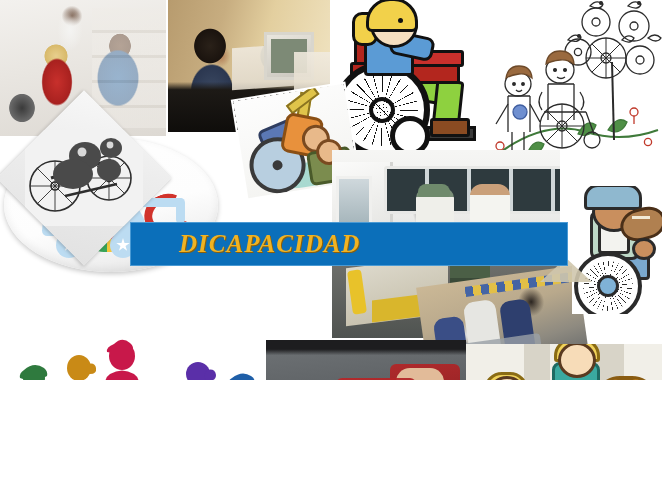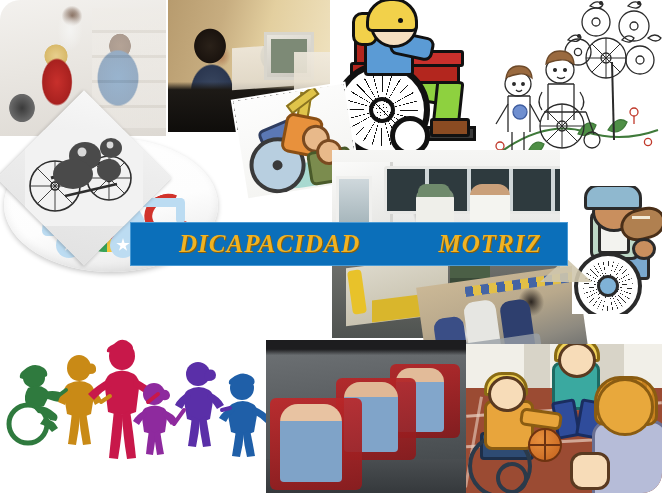--- a/index.html
+++ b/index.html
@@ -1,18 +1,18 @@
 <!DOCTYPE html>
 <html><head>
 <meta charset="utf-8">
 <style>
   html,body{margin:0;padding:0;background:#fff;}
   body{width:662px;height:493px;overflow:hidden;position:relative;
        font-family:"Liberation Sans",sans-serif;}
-  #stage{position:absolute;inset:0;width:662px;height:493px;background:#ffffff;overflow:hidden;border-radius:20px;}
+  #stage{position:absolute;inset:0;width:662px;height:380px;background:#ffffff;overflow:hidden;}
   .tile{position:absolute;overflow:hidden;}
 
   
   .ph{background-repeat:no-repeat;background-size:100% 100%;}
 
   
   #photo-nurses{left:0;top:0;width:166px;height:136px;
     background:
       radial-gradient(ellipse 34px 46px at 118px 78px, #2f6fb0 0%, #2a5e97 58%, rgba(42,94,151,0) 62%),
       radial-gradient(ellipse 15px 17px at 120px 46px, #6d4a33 0%, #5a3a26 70%, rgba(90,58,38,0) 74%),
@@ -565,16 +565,15 @@
     <div class="kidC"></div>
     <div class="hairC"></div>
     <div class="headC"></div>
     <div class="handC"></div>
   </div>
 
   <div class="tile" id="wedge"></div>
 
   <div class="tile" id="title-banner">
     <span class="t" id="title-word-1">DICAPACIDAD</span>
-    <span class="t" id="title-word-2">MOTRIZ</span>
   </div>
 
 </div>
 
 </body></html>

